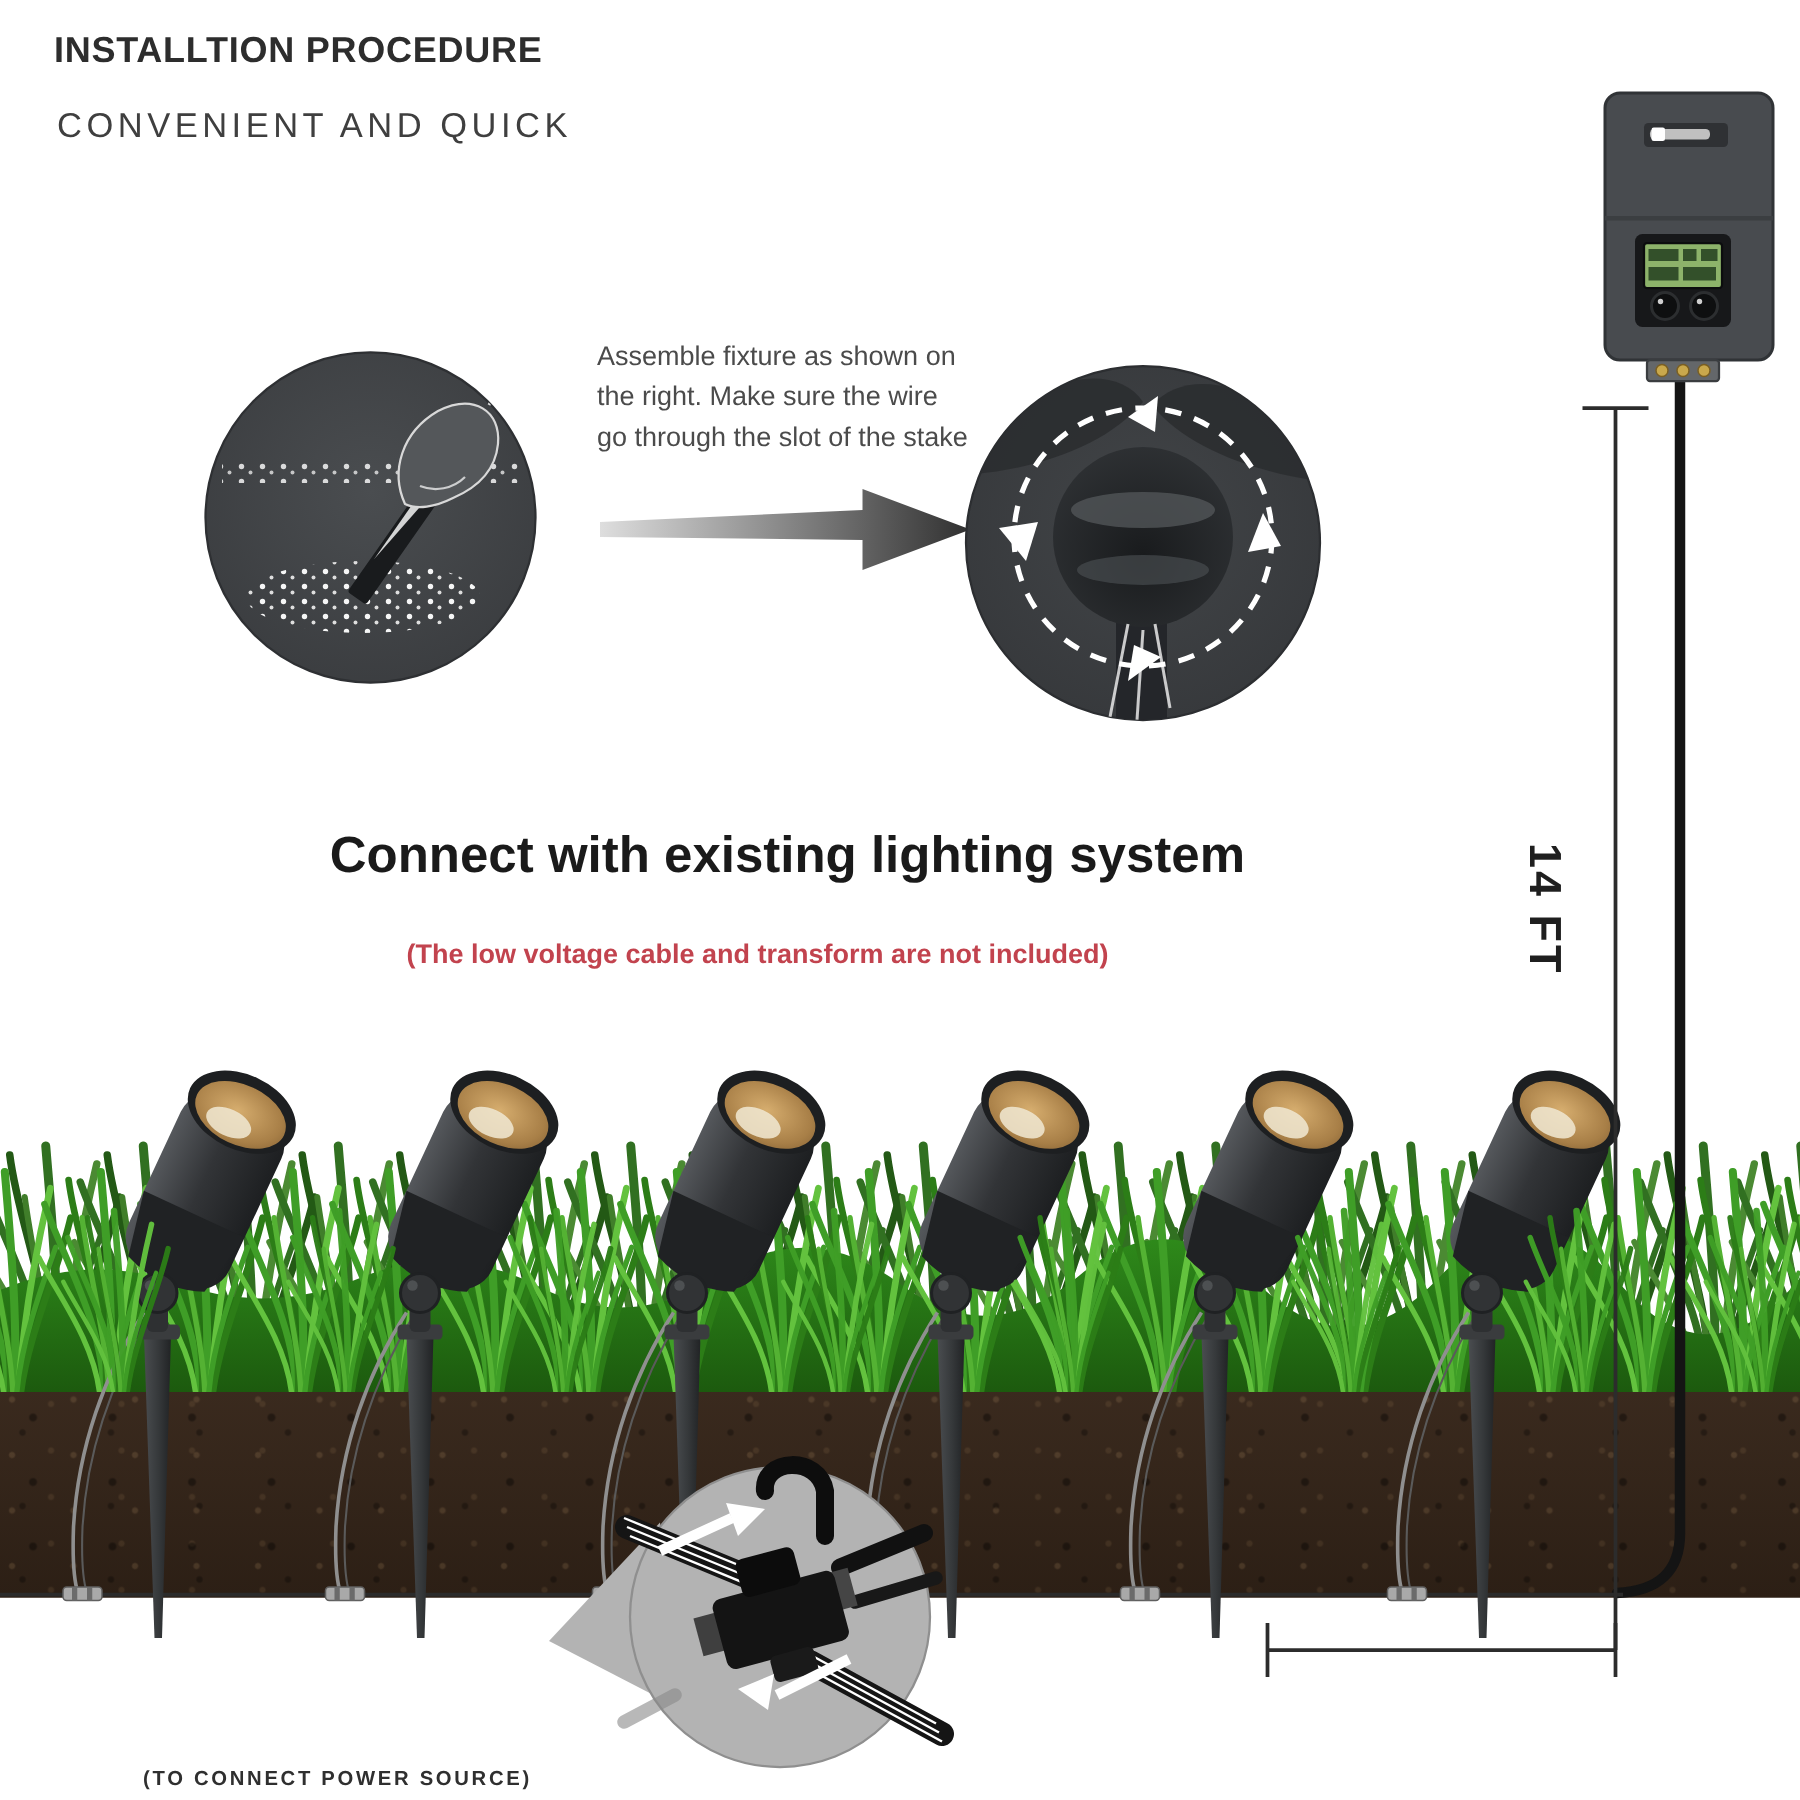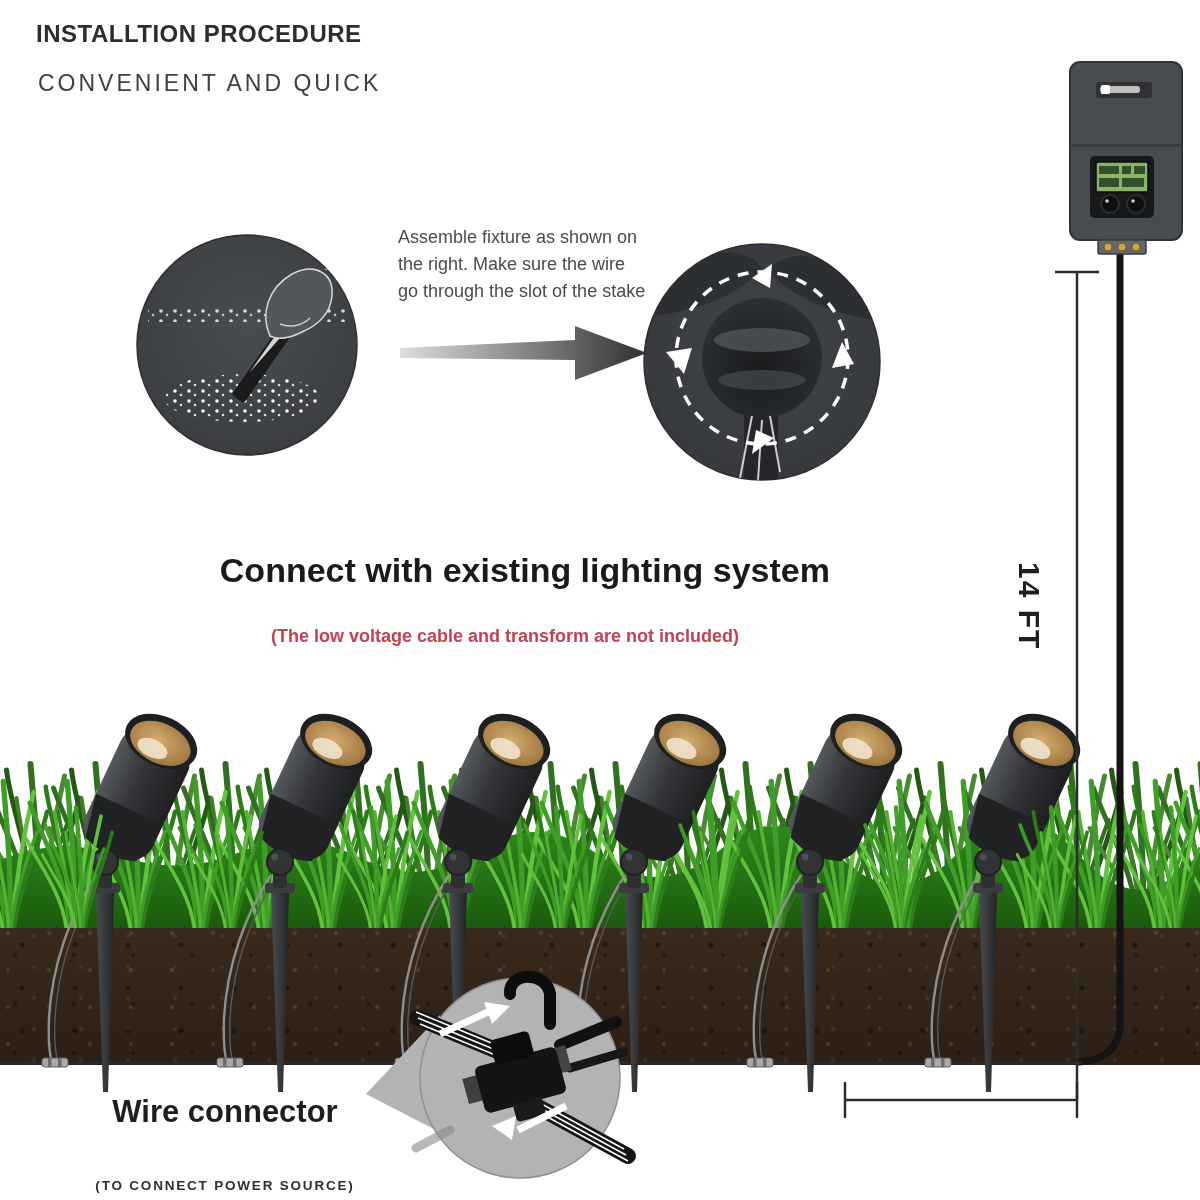--- a/index.html
+++ b/index.html
@@ -339,16 +339,15 @@
     <g stroke="#2c2c2c" stroke-width="2.5">
       <line x1="277" y1="22" x2="277" y2="850"></line>
       <line x1="255" y1="22" x2="299" y2="22"></line>
       <line x1="45" y1="850" x2="277" y2="850"></line>
       <line x1="45" y1="832" x2="45" y2="868"></line>
       <line x1="277" y1="832" x2="277" y2="868"></line>
     </g>
   </svg>
 
   <div class="abs ft14">14 FT</div>
-  <div class="abs wc-label">Wire connector</div>
   <div class="abs wc-sub">(TO CONNECT POWER SOURCE)</div>
 
 </div>
 
 </body></html>

